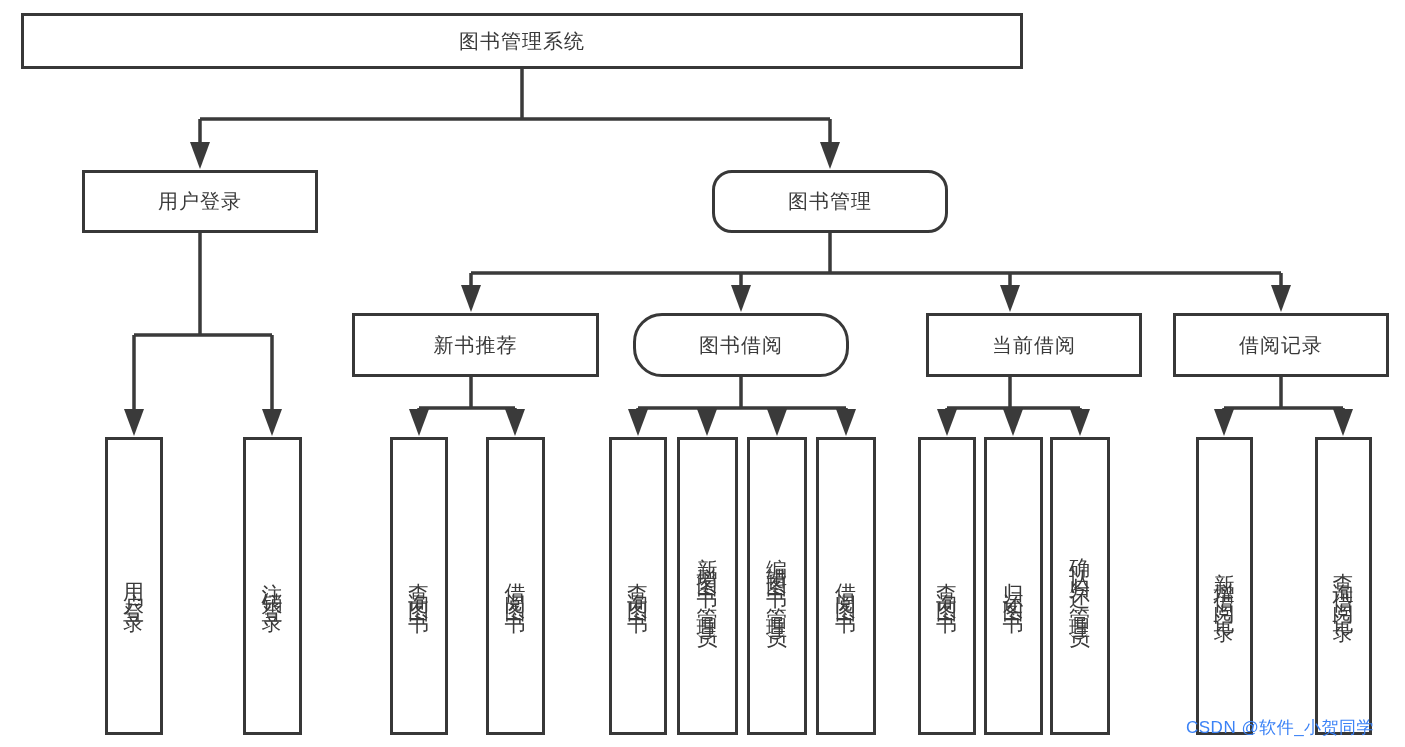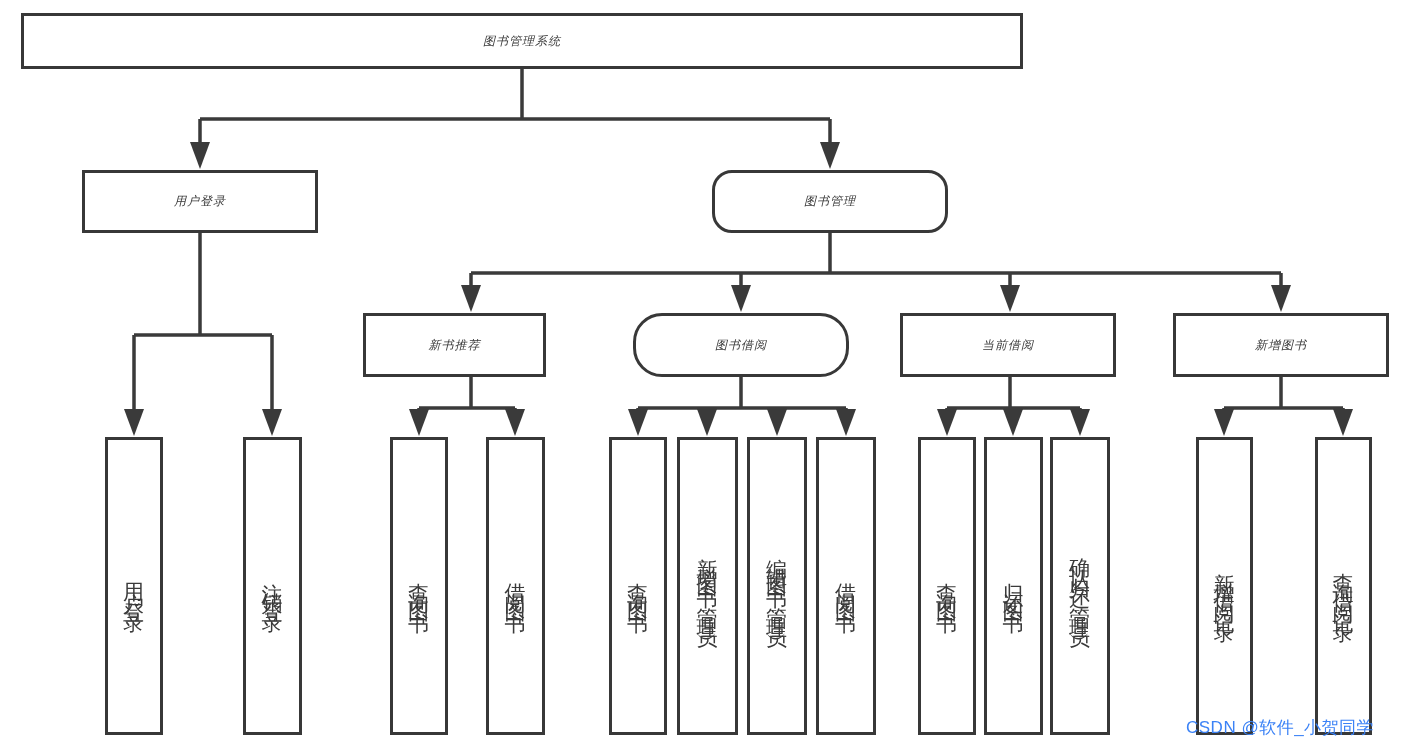--- a/index.html
+++ b/index.html
@@ -16,21 +16,21 @@
     box-sizing:border-box;
     border:3px solid #383838;
     background:#ffffff;
     color:#3a3a3a;
     display:flex;
     align-items:center;
     justify-content:center;
     z-index:2;
     text-align:center;
   }
-  .hbox{font-size:12px;letter-spacing:1px;font-style:italic;}
+  .hbox{font-size:20px;letter-spacing:1px;}
   .vbox{
     writing-mode:vertical-rl;
     text-orientation:mixed;
     font-size:21px;
     letter-spacing:10px;
     line-height:1;
   }
   .watermark{
     position:absolute;
     left:1186px;top:716px;
@@ -91,24 +91,24 @@
       <polygon points="1214,409 1234,409 1224,436"></polygon>
       <polygon points="1333,409 1353,409 1343,436"></polygon>
     </g>
   </svg>
 
   <div class="node hbox" style="left:21px;top:13px;width:1002px;height:56px;">图书管理系统</div>
 
   <div class="node hbox" style="left:82px;top:170px;width:236px;height:63px;">用户登录</div>
   <div class="node hbox" style="left:712px;top:170px;width:236px;height:63px;border-radius:20px;">图书管理</div>
 
-  <div class="node hbox" style="left:363px;top:313px;width:183px;height:64px;">新书推荐</div>
+  <div class="node hbox" style="left:352px;top:313px;width:247px;height:64px;">新书推荐</div>
   <div class="node hbox" style="left:633px;top:313px;width:216px;height:64px;border-radius:29px;">图书借阅</div>
-  <div class="node hbox" style="left:900px;top:313px;width:216px;height:64px;">当前借阅</div>
-  <div class="node hbox" style="left:1173px;top:313px;width:216px;height:64px;">新增图书</div>
+  <div class="node hbox" style="left:926px;top:313px;width:216px;height:64px;">当前借阅</div>
+  <div class="node hbox" style="left:1173px;top:313px;width:216px;height:64px;">借阅记录</div>
 
   <div class="node vbox" style="left:105px;top:437px;width:58px;height:298px;">用户登录</div>
   <div class="node vbox" style="left:243px;top:437px;width:59px;height:298px;">注销登录</div>
 
   <div class="node vbox" style="left:390px;top:437px;width:58px;height:298px;">查询图书</div>
   <div class="node vbox" style="left:486px;top:437px;width:59px;height:298px;">借阅图书</div>
 
   <div class="node vbox" style="left:609px;top:437px;width:58px;height:298px;">查询图书</div>
   <div class="node vbox" style="left:677px;top:437px;width:61px;height:298px;">新增图书（管理员）</div>
   <div class="node vbox" style="left:747px;top:437px;width:60px;height:298px;">编辑图书（管理员）</div>

